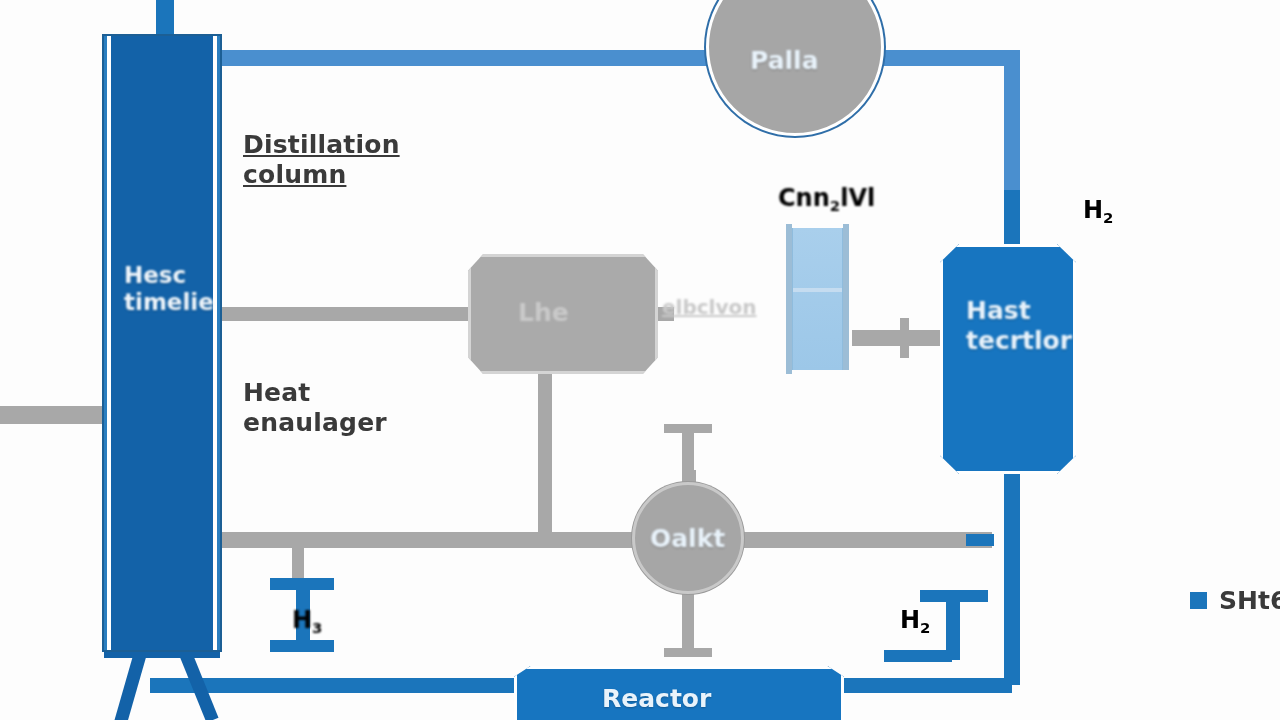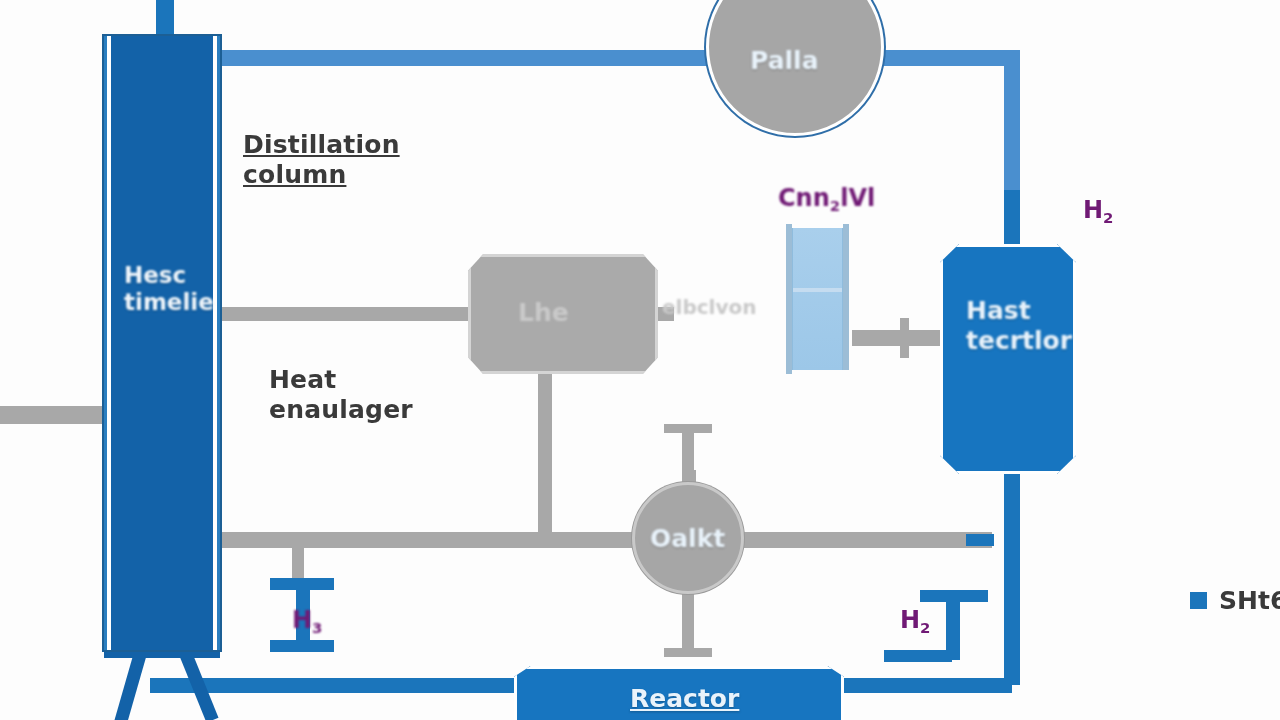--- a/index.html
+++ b/index.html
@@ -99,21 +99,21 @@
     font-weight: bold;
     line-height: 1.18;
     white-space: pre-line;
   }
   .label-dark  { color: #3a3a3a; font-size: 25px; letter-spacing: .2px; }
   .label-white { color: #e9f3fb; font-size: 25px;
                  text-shadow: 0 1px 2px rgba(0,0,0,.25); }
   .label-white-sm { color: #f0f6fb; font-size: 23px;
                  text-shadow: 0 1px 2px rgba(0,0,0,.2); }
   .label-faint { color: #c9c9c9; font-size: 20px; }
-  .label-gray  { color: #701a75; font-size: 24px; }
+  .label-gray  { color: #000000; font-size: 24px; }
 
   .blur-soft   { filter: blur(0.45px); }
   .blur-med    { filter: blur(0.9px); }
   .blur-strong { filter: blur(1.3px); }
 
   sub { font-size: .62em; vertical-align: baseline; position: relative; top: .32em; }
 
   
   #legend {
     position: absolute;
@@ -223,37 +223,37 @@
   <div class="vessel valve-circle" style="left:632px; top:482px; width:112px; height:112px;"></div>
 
   <div class="vessel reactor-box" style="left:514px; top:666px; width:330px; height:60px;"></div>
 
   <div class="label label-dark" style="left:243px; top:130px;text-decoration:underline;">Distillation
 column</div>
 
   <div class="label label-white-sm blur-strong" style="left:124px; top:262px;">Hesc
 timelie</div>
 
-  <div class="label label-dark" style="left:243px; top:365px;margin-left:26px;">Heat
+  <div class="label label-dark" style="left:243px; top:378px;">Heat
 enaulager</div>
 
   <div class="label label-white blur-strong" style="left:750px; top:46px;">Palla</div>
 
   <div class="label label-faint blur-med" style="left:518px; top:298px; font-size:25px;">Lhe</div>
 
-  <div class="label label-faint blur-med" style="left:662px; top:296px;">elbclvon</div>
+  <div class="label label-faint blur-med" style="left:662px; top:296px;text-decoration:underline;">elbclvon</div>
 
   <div class="label label-gray blur-med" style="left:778px; top:184px;"><span>Cnn</span><sub>2</sub><span>lVl</span></div>
 
   <div class="label label-white blur-strong" style="left:966px; top:296px;">Hast
 tecrtlor</div>
 
   <div class="label label-white blur-strong" style="left:650px; top:524px;">Oalkt</div>
 
-  <div class="label label-white blur-soft" style="left:630px; top:684px;text-decoration:underline;">Reactor</div>
+  <div class="label label-white blur-soft" style="left:602px; top:684px;">Reactor</div>
 
   <div class="label label-gray blur-soft" style="left:1083px; top:196px;"><span>H</span><sub>2</sub></div>
 
   <div class="label label-gray blur-med" style="left:292px; top:606px;"><span>H</span><sub>3</sub></div>
 
   <div class="label label-gray blur-soft" style="left:900px; top:606px;"><span>H</span><sub>2</sub></div>
 
   <div id="legend" style="left:1190px; top:586px;">
     <div class="legend-swatch"></div>
     <div class="legend-text blur-soft">SHt6e</div>

